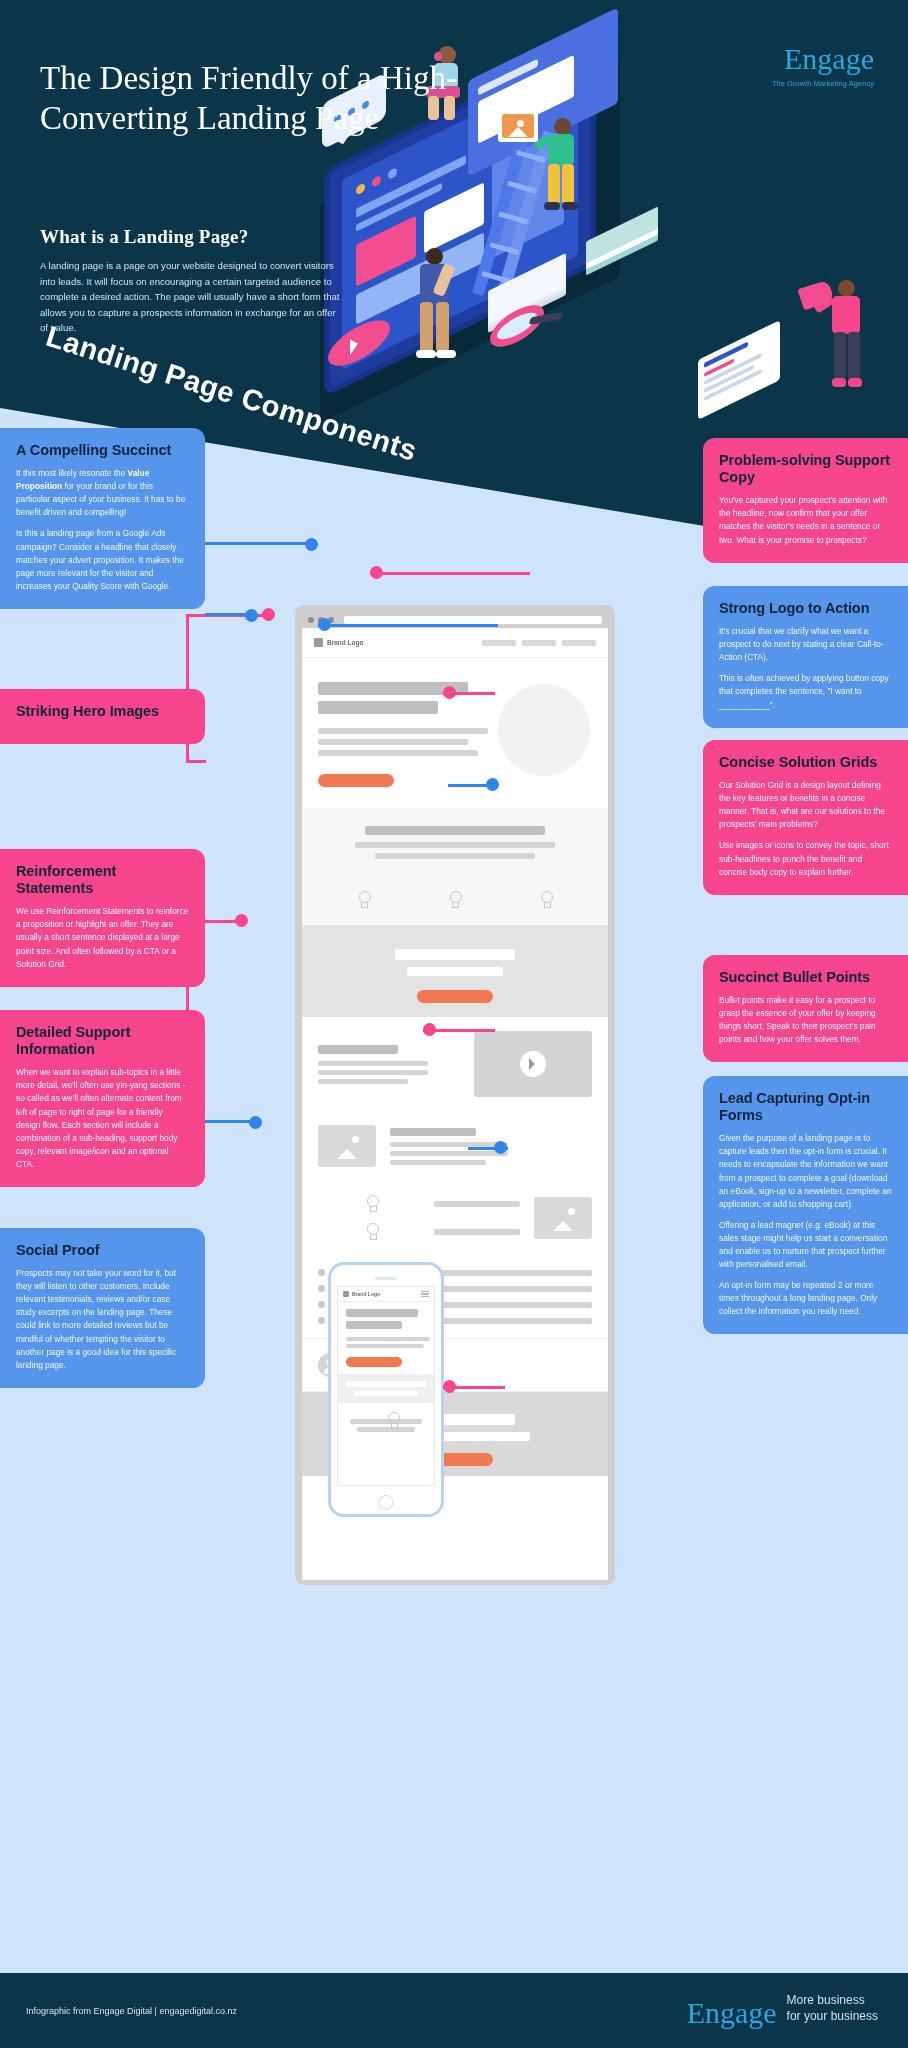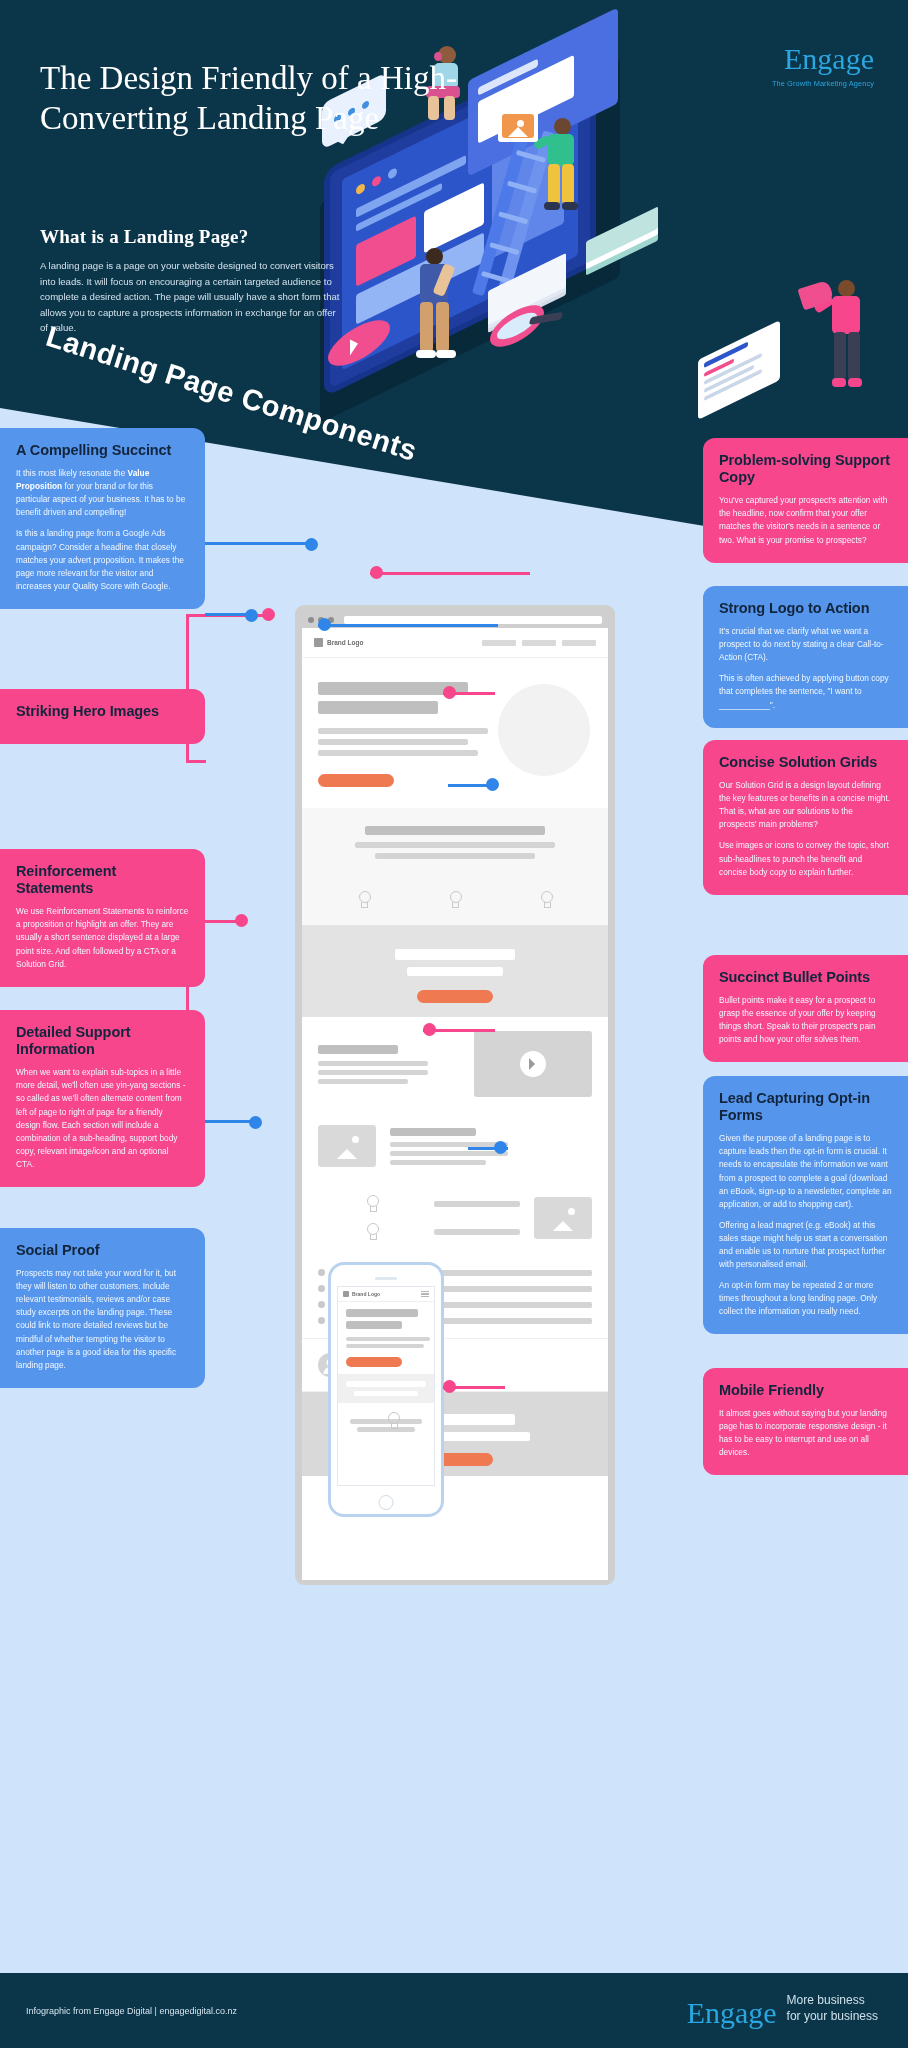--- a/index.html
+++ b/index.html
@@ -527,40 +527,36 @@
   </div>
 
   <div class="card right blue" style="top:586px;">
     <h3>Strong Logo to Action</h3>
     <p>It's crucial that we clarify what we want a prospect to do next by stating a clear Call-to-Action (CTA).</p>
     <p>This is often achieved by applying button copy that completes the sentence, "I want to ___________".</p>
   </div>
 
   <div class="card right pink" style="top:740px;">
     <h3>Concise Solution Grids</h3>
-    <p>Our Solution Grid is a design layout defining the key features or benefits in a concise might. That is, what are our solutions to the prospects' main problems?</p>
+    <p>Our Solution Grid is a design layout defining the key features or benefits in a concise manner. That is, what are our solutions to the prospects' main problems?</p>
     <p>Use images or icons to convey the topic, short sub-headlines to punch the benefit and concise body copy to explain further.</p>
   </div>
 
   <div class="card right pink" style="top:955px;">
     <h3>Succinct Bullet Points</h3>
     <p>Bullet points make it easy for a prospect to grasp the essence of your offer by keeping things short. Speak to their prospect's pain points and how your offer solves them.</p>
   </div>
 
   <div class="card right blue" style="top:1076px;">
     <h3>Lead Capturing Opt-in Forms</h3>
     <p>Given the purpose of a landing page is to capture leads then the opt-in form is crucial. It needs to encapsulate the information we want from a prospect to complete a goal (download an eBook, sign-up to a newsletter, complete an application, or add to shopping cart).</p>
     <p>Offering a lead magnet (e.g. eBook) at this sales stage might help us start a conversation and enable us to nurture that prospect further with personalised email.</p>
     <p>An opt-in form may be repeated 2 or more times throughout a long landing page. Only collect the information you really need.</p>
   </div>
 
-  <div class="card right pink" style="top:1368px;">
-    <h3>Mobile Friendly</h3>
-    <p>It almost goes without saying but your landing page has to incorporate responsive design - it has to be easy to interrupt and use on all devices.</p>
-  </div>
 
   <div class="conn" style="left:205px;top:538px;width:120px;height:10px;">
     <span class="h ln-b" style="left:0;top:4px;width:105px;"></span>
     <span class="node b" style="left:100px;top:0;"></span>
   </div>
 
   <div class="conn" style="left:186px;top:605px;width:140px;height:160px;">
     <span class="v ln-p" style="left:0;top:9px;height:148px;"></span>
     <span class="h ln-p" style="left:0;top:9px;width:82px;"></span>
     <span class="node p" style="left:76px;top:3px;"></span>

